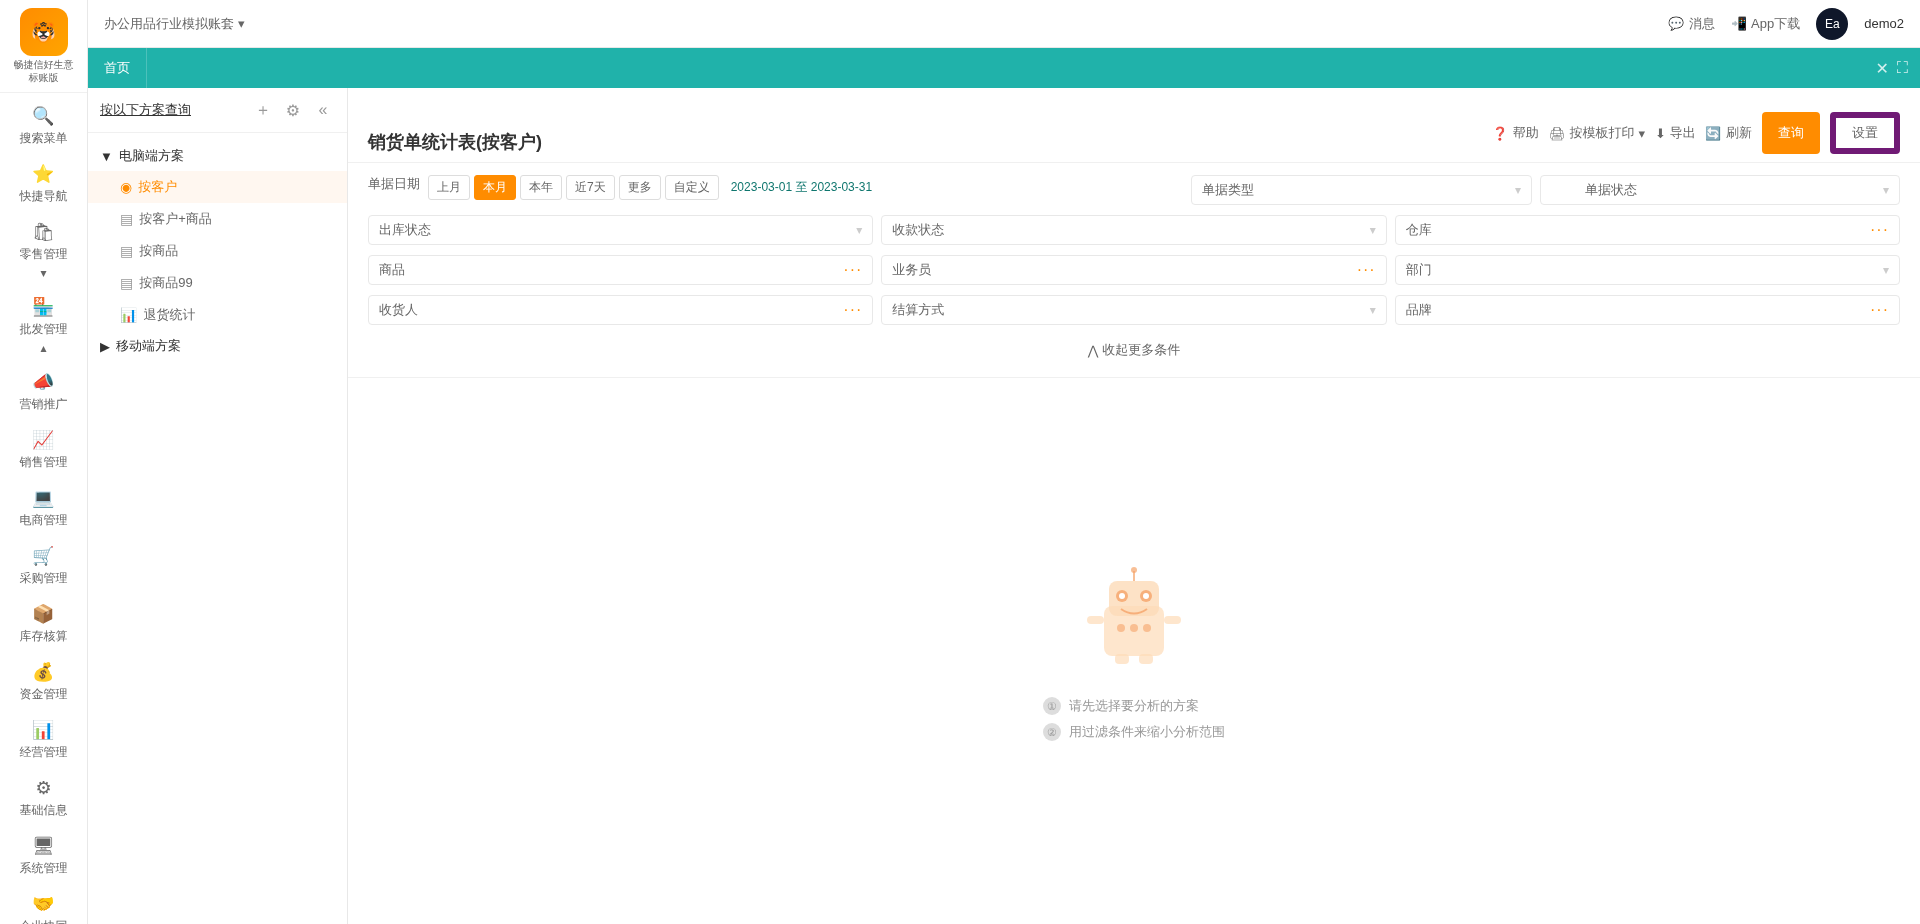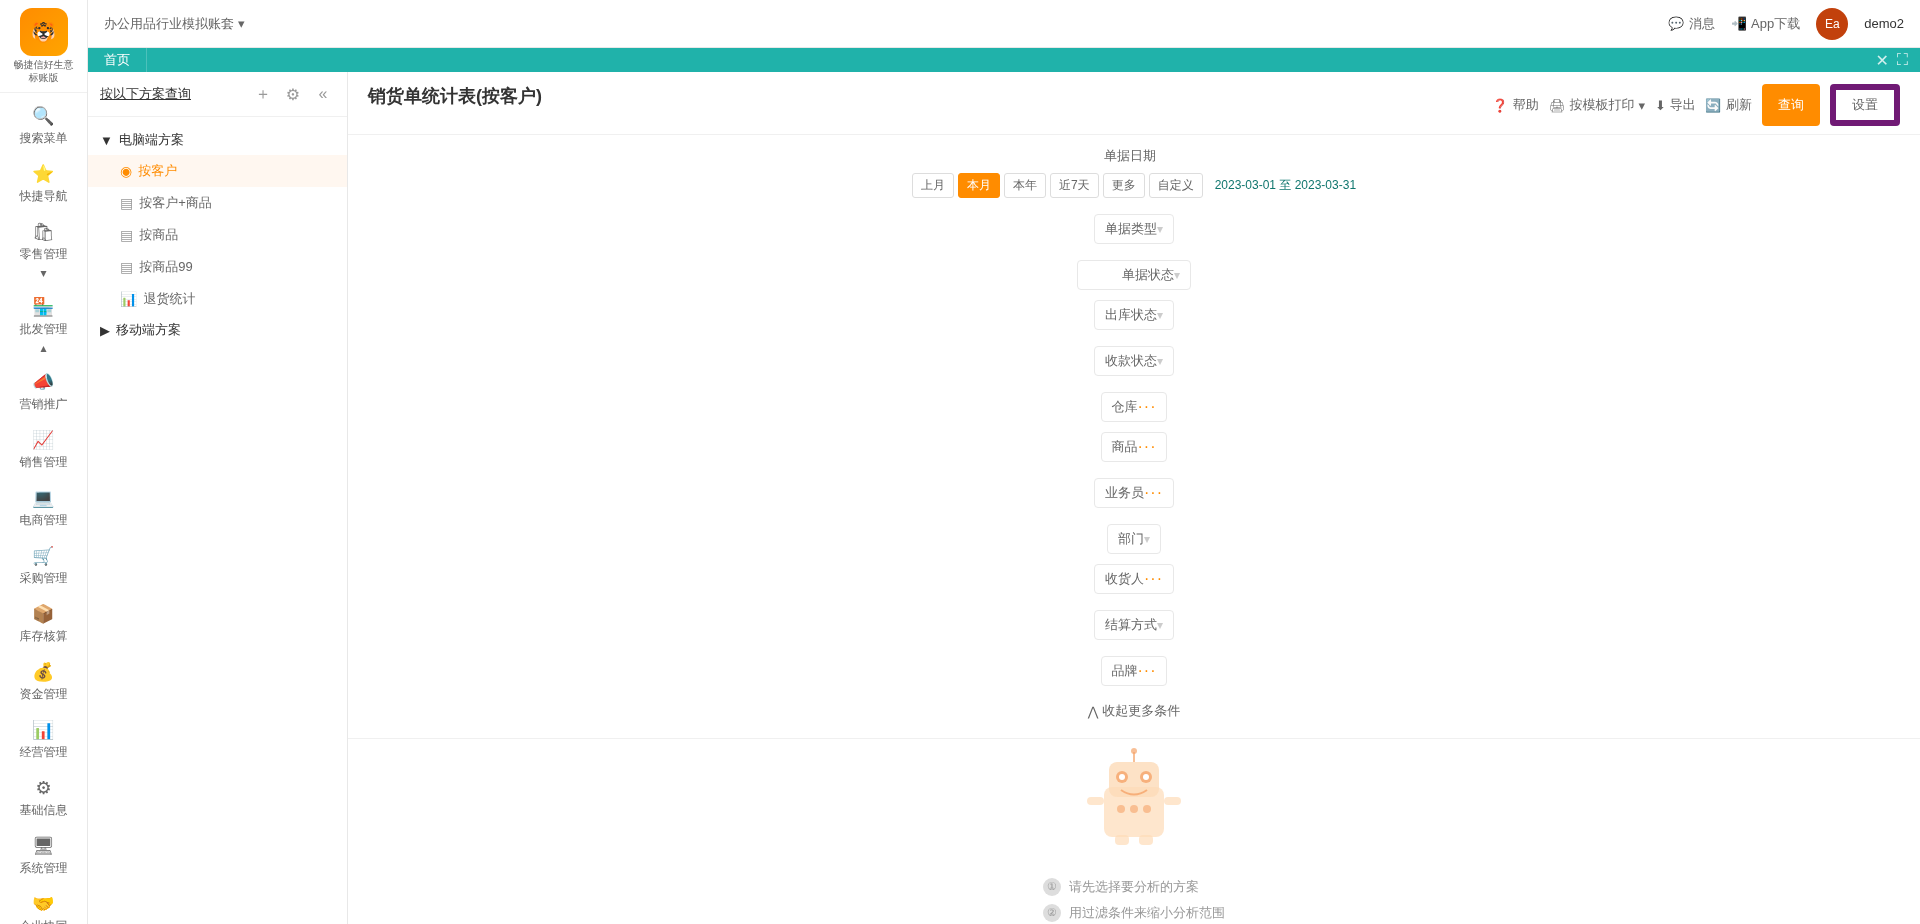--- a/index.html
+++ b/index.html
@@ -20,24 +20,24 @@
 
     
     .main-area { flex: 1; display: flex; flex-direction: column; overflow: hidden; }
 
     
     .top-header { height: 48px; background: #fff; border-bottom: 1px solid #e8e8e8; display: flex; align-items: center; justify-content: space-between; padding: 0 16px; }
     .header-left { display: flex; align-items: center; gap: 8px; }
     .industry-select { display: flex; align-items: center; gap: 4px; color: #666; font-size: 13px; cursor: pointer; }
     .header-right { display: flex; align-items: center; gap: 16px; }
     .header-action { display: flex; align-items: center; gap: 4px; color: #666; cursor: pointer; font-size: 13px; }
-    .avatar { width: 32px; height: 32px; border-radius: 50%; background: #c2410c; display: flex; align-items: center; justify-content: center; color: white; font-size: 12px; overflow: hidden; cursor: pointer; }
-
-    
-    .tab-bar { height: 24px; background: #20b2aa; display: flex; align-items: center; padding: 0 0 0 0; }
+    .avatar { width: 32px; height: 32px; border-radius: 50%; background: #0f172a; display: flex; align-items: center; justify-content: center; color: white; font-size: 12px; overflow: hidden; cursor: pointer; }
+
+    
+    .tab-bar { height: 40px; background: #20b2aa; display: flex; align-items: center; padding: 0 0 0 0; }
     .tab-home { padding: 0 16px; height: 100%; display: flex; align-items: center; color: white; font-size: 13px; cursor: pointer; border-right: 1px solid rgba(255,255,255,0.2); }
     .tab-active { padding: 0 16px; height: 100%; display: flex; align-items: center; background: #fff; color: #333; font-size: 13px; cursor: pointer; gap: 8px; position: relative; border-radius: 4px 4px 0 0; margin-left: 4px; }
     .tab-close { color: #999; font-size: 12px; cursor: pointer; }
     .tab-spacer { flex: 1; }
     .tab-win-actions { display: flex; align-items: center; gap: 8px; padding: 0 12px; }
     .tab-win-btn { color: rgba(255,255,255,0.8); cursor: pointer; font-size: 16px; }
 
     
     .content-area { flex: 1; display: flex; overflow: hidden; background: #f0f0f0; }
 
@@ -52,30 +52,30 @@
     .tree-group-header { display: flex; align-items: center; gap: 6px; padding: 6px 12px; cursor: pointer; color: #333; font-size: 13px; }
     .tree-item { display: flex; align-items: center; gap: 6px; padding: 7px 12px 7px 32px; cursor: pointer; color: #666; font-size: 13px; }
     .tree-item.active { color: #ff8c00; background: #fff7f0; }
     .tree-item-icon { font-size: 14px; color: #999; }
     .tree-item.active .tree-item-icon { color: #ff8c00; }
 
     
     .right-panel { flex: 1; display: flex; flex-direction: column; background: #fff; overflow: hidden; }
 
     
-    .page-header { padding: 12px 20px 8px; display: flex; align-items: flex-start; justify-content: space-between; border-bottom: 1px solid #f0f0f0; }
+    .page-header { padding: 24px 20px 8px; display: flex; align-items: flex-end; justify-content: space-between; border-bottom: 1px solid #f0f0f0; }
     .page-title { font-size: 18px; font-weight: 600; color: #333; }
     .page-actions { display: flex; gap: 10px; }
     .page-action-btn { display: flex; align-items: center; gap: 4px; color: #666; font-size: 13px; cursor: pointer; }
     .btn-orange { background: #ff8c00; color: white; border: none; padding: 6px 16px; border-radius: 4px; cursor: pointer; font-size: 13px; }
     .btn-white { background: white; color: #666; border: 6px solid #701a75; padding: 6px 16px; border-radius: 4px; cursor: pointer; font-size: 13px; }
 
     
     .filter-area { padding: 12px 20px; border-bottom: 1px solid #f0f0f0; }
-    .filter-row { display: flex; align-items: center; gap: 8px; margin-bottom: 10px; flex-direction: column; }
+    .filter-row { display: flex; align-items: flex-start; margin-bottom: 10px; }
     .filter-label { color: #666; font-size: 13px; min-width: 60px; flex-shrink: 0; }
     .filter-date-btns { display: flex; align-items: center; gap: 4px; }
     .date-btn { padding: 3px 8px; border: 1px solid #ddd; border-radius: 3px; cursor: pointer; font-size: 12px; color: #666; background: #fff; }
     .date-btn.active { background: #ff8c00; color: white; border-color: #ff8c00; }
     .date-range { font-size: 12px; color: #0f766e; margin-left: 8px; }
 
     .filter-field { flex: 1; display: flex; align-items: center; border: 1px solid #e8e8e8; border-radius: 4px; padding: 5px 10px; background: #fff; min-width: 0; }
     .filter-field-label { color: #666; font-size: 13px; flex-shrink: 0; }
     .filter-field-spacer { flex: 1; }
     .filter-field-arrow { color: #ccc; font-size: 12px; cursor: pointer; }

